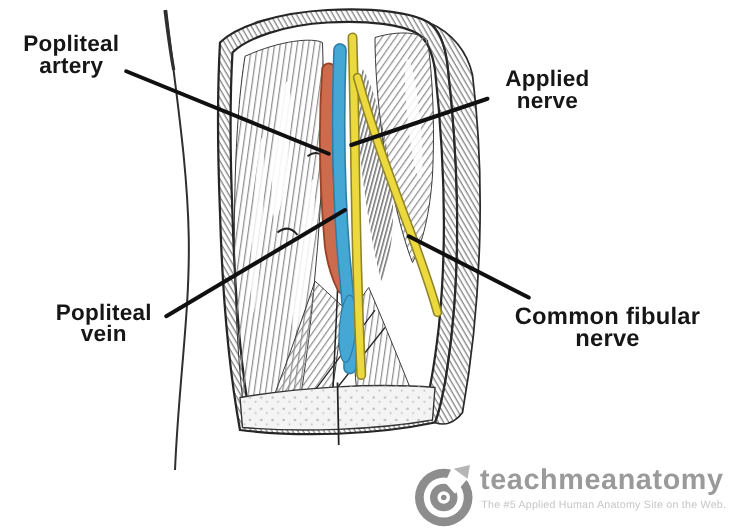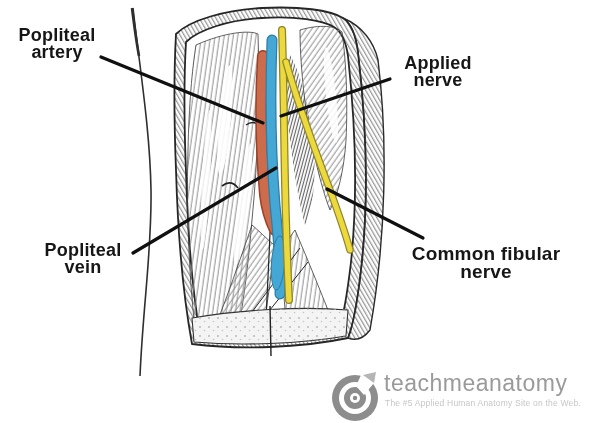--- a/index.html
+++ b/index.html
@@ -24,21 +24,21 @@
   #label-popliteal-artery{left:6px;top:27px;width:102px;}
   #label-tibial-nerve{left:398px;top:55px;width:80px;}
   #label-popliteal-vein{left:30px;top:242px;width:106px;}
   #label-common-fibular-nerve{left:398px;top:245px;width:176px;font-size:19px;line-height:18px;}
   #watermark{
     position:absolute;left:330px;top:370px;width:268px;height:52px;
   }
   #wm-logo{position:absolute;left:0;top:2px;width:50px;height:50px;}
   #wm-name{
     position:absolute;left:54px;top:0px;
-    font-size:23px;line-height:26px;font-weight:400;
+    font-size:23px;line-height:26px;font-weight:700;
     color:#9a9a9a;letter-spacing:0.5px;white-space:nowrap;
   }
   #wm-tagline{
     position:absolute;left:55px;top:28px;
     font-size:8.5px;line-height:11px;
     color:#c6c6c6;letter-spacing:0.2px;white-space:nowrap;
   }
 </style>
 </head>
 <body>

